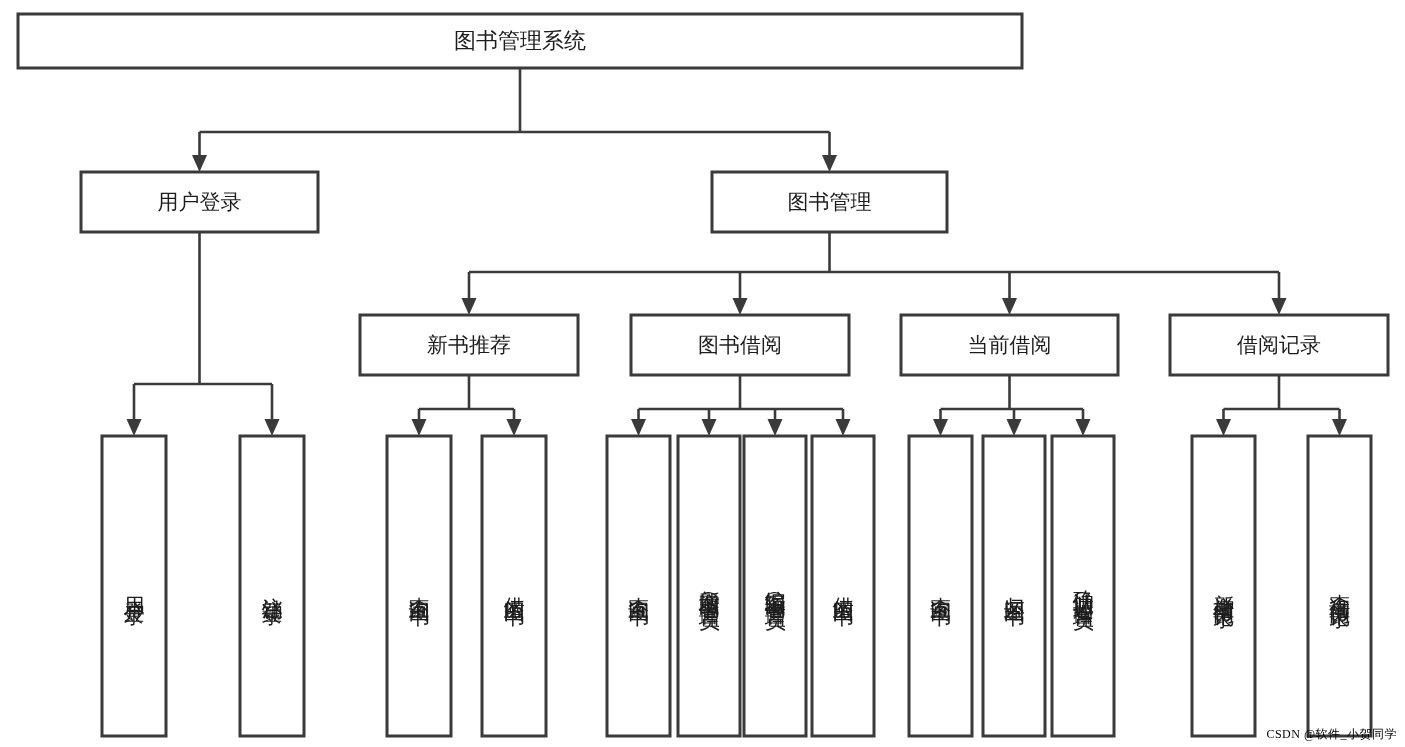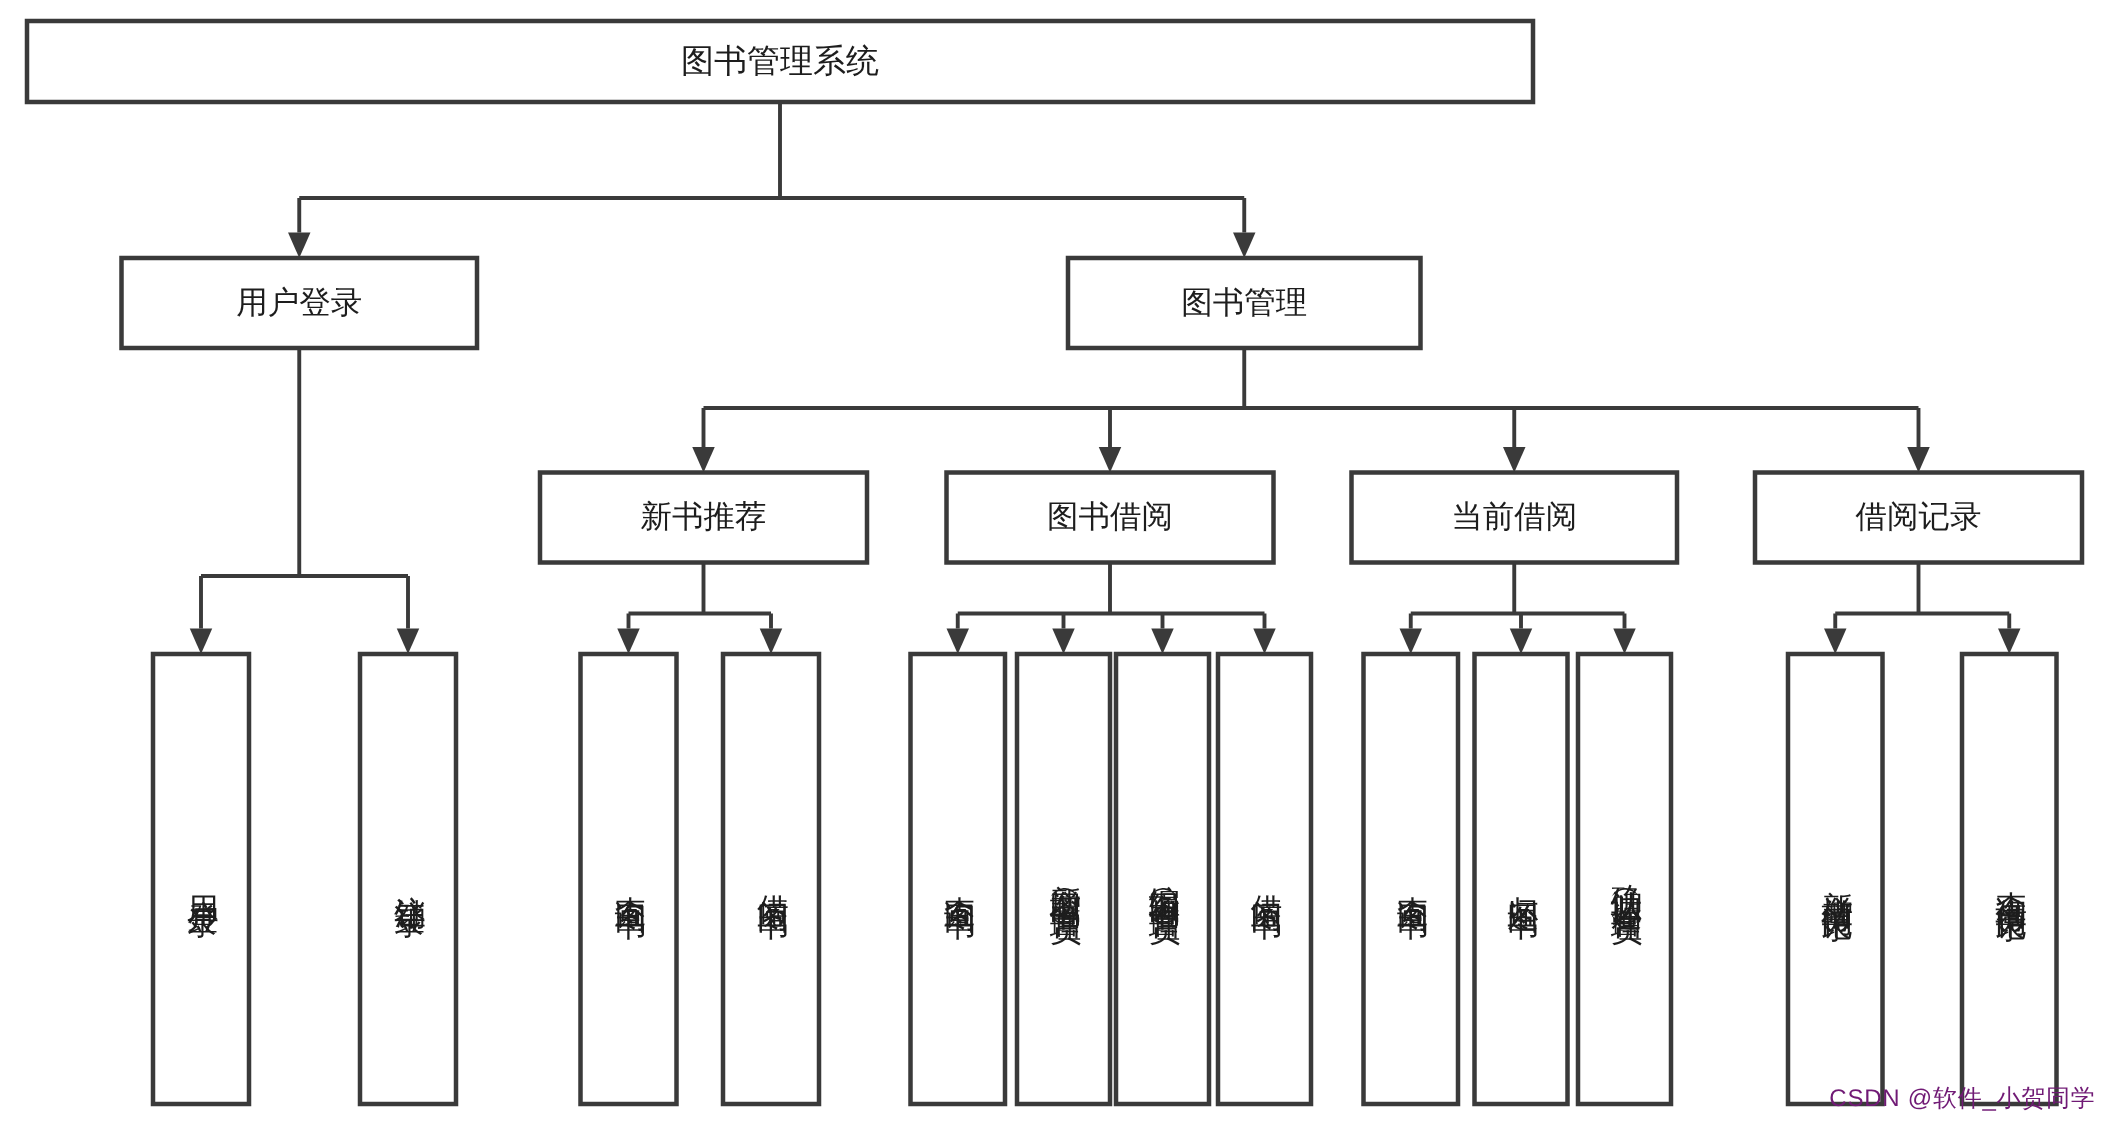--- a/index.html
+++ b/index.html
@@ -68,23 +68,23 @@
     font-size: 21px;
     line-height: 1.08;
     color: #1d1d1d;
     letter-spacing: 3px;
     white-space: nowrap;
   }
   #watermark {
     position: absolute;
     right: 8px;
     bottom: 4px;
-    font-family: Liberation Sans, sans-serif;
-    font-size: 16px;
-    color: #701a75;
+    font-family: Liberation Serif, serif;
+    font-size: 12px;
+    color: #000000;
     letter-spacing: 0.5px;
     user-select: none;
   }
 </style>
 </head>
 <body>
 
 <div id="diagram-root">
   <svg id="tree-svg" viewBox="0 0 1405 747">
     <defs></defs>

